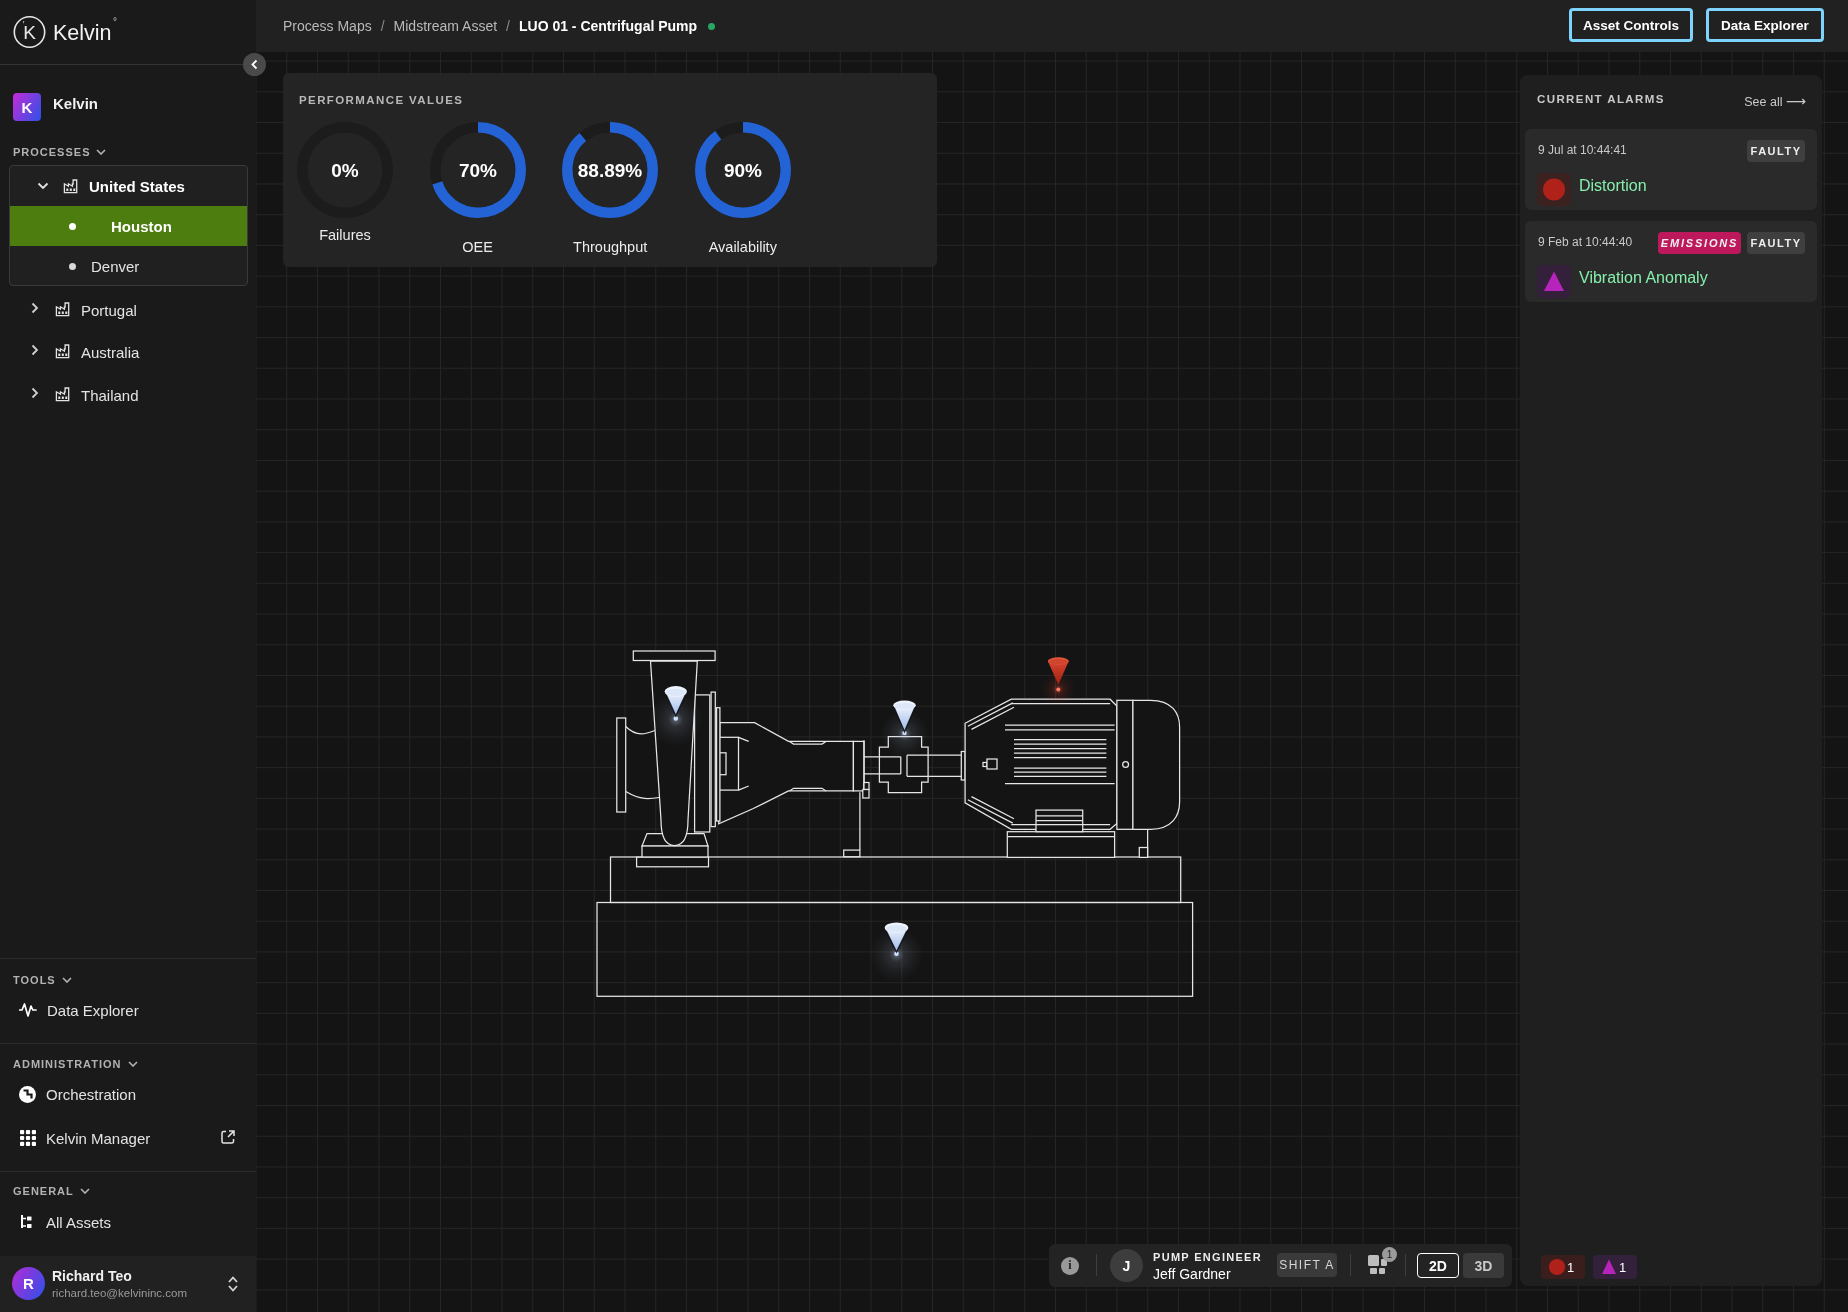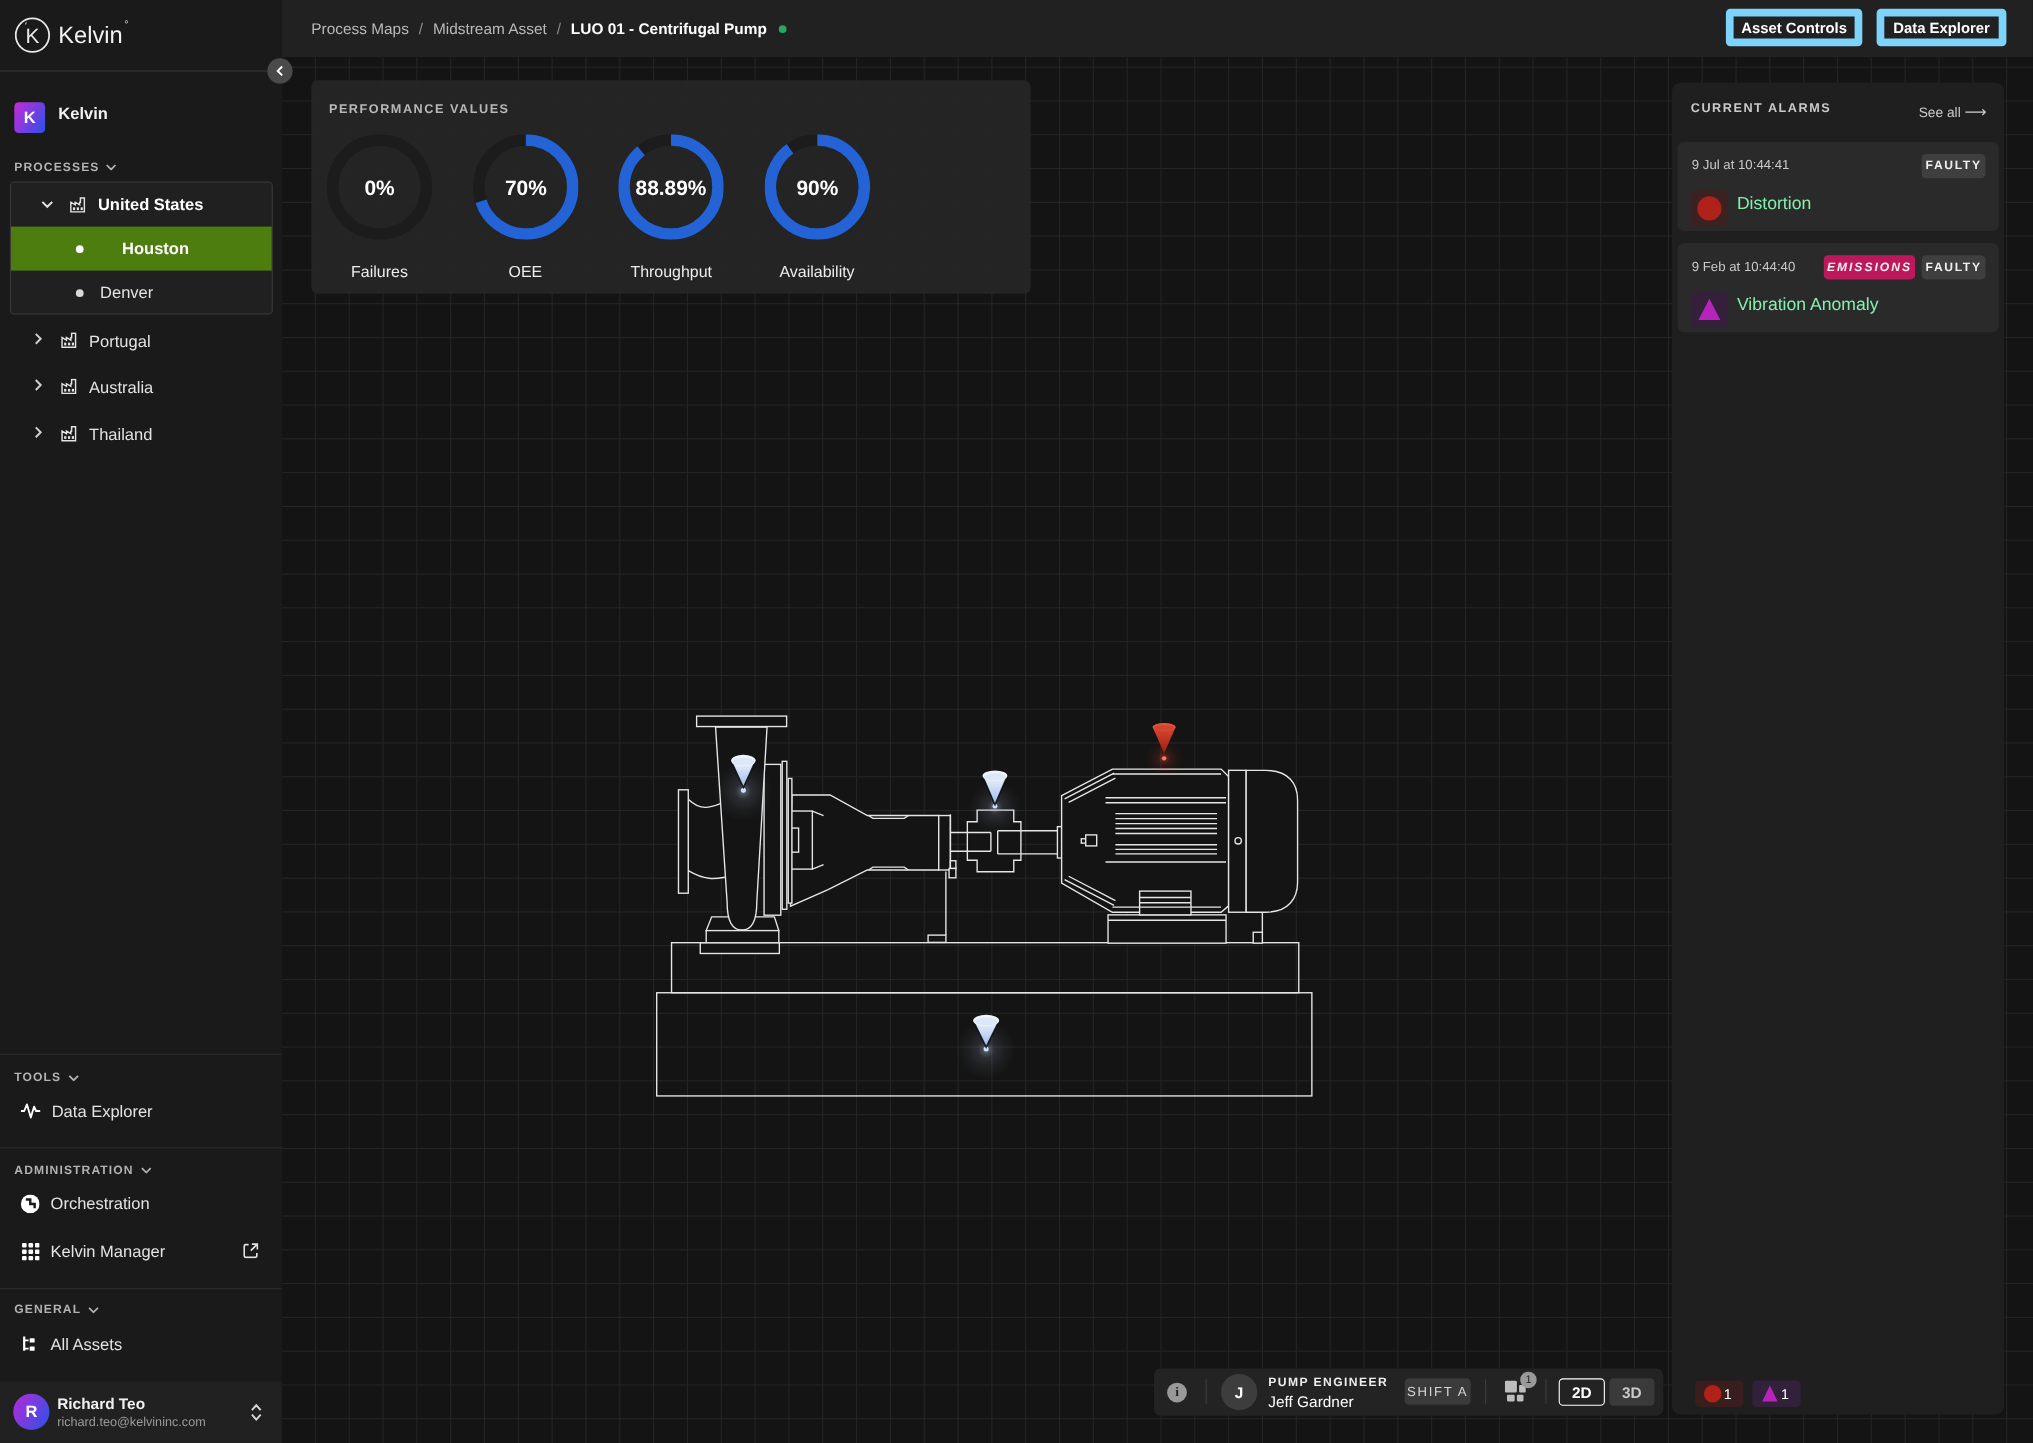--- a/index.html
+++ b/index.html
@@ -10,21 +10,21 @@
   #canvas { position:absolute; left:256px; top:52px; width:1592px; height:1260px; background-color:#141414;
     background-image: linear-gradient(to right, #252525 1px, transparent 1px), linear-gradient(to bottom, #252525 1px, transparent 1px);
     background-size: 30.76px 30.73px; background-position: -0.5px 8.6px; }
 
   
   #topbar { position:absolute; left:256px; top:0; width:1592px; height:52px; background:#212121; z-index:20; }
   #crumbs { position:absolute; left:27px; top:0; height:52px; display:flex; align-items:center; font-size:14px; color:#b9b9b9; }
   #crumbs .sep { margin:0 9px; color:#8a8a8a; }
   #crumbs .last { color:#fff; font-weight:bold; }
   #crumbs .dot { display:inline-block; width:7px; height:7px; border-radius:50%; background:#27a763; margin-left:11px; }
-  .tbtn { position:absolute; top:8px; height:34px; border:7px solid #7dd3fc; border-radius:4px; color:#fff; font-weight:bold; font-size:13.5px; display:flex; align-items:center; justify-content:center; z-index:21; }
+  .tbtn { position:absolute; top:8px; height:34px; border:3px solid #7dd3fc; border-radius:4px; color:#fff; font-weight:bold; font-size:13.5px; display:flex; align-items:center; justify-content:center; z-index:21; }
 
   
   #sidebar { position:absolute; left:0; top:0; width:256px; height:1312px; background:#1a1a1a; z-index:30; }
   #sb-div1 { position:absolute; left:0; top:64px; width:256px; height:1px; background:#343434; }
   #collapse { position:absolute; left:243px; top:53px; width:23px; height:23px; border-radius:50%; background:#4a4a4a; color:#fff; z-index:40; display:flex; align-items:center; justify-content:center; }
   .sec-h { position:absolute; left:13px; font-size:11px; letter-spacing:1px; color:#b2b2b2; font-weight:bold; display:flex; align-items:center; gap:6px; }
   .sb-row { position:absolute; left:0; width:256px; display:flex; color:#e3e3e3; font-size:15px; }
   .sb-div { position:absolute; left:0; width:256px; height:1px; background:#2d2d2d; }
 
   #tree { position:absolute; left:9px; top:165px; width:239px; height:121px; border:1px solid #3a3a3a; border-radius:4px; background:#202020; }
@@ -172,21 +172,21 @@
 </g>
 </svg>
 </div>
 
 <div id="perf" class="abs" style="left:283px; top:73px; width:654px; height:194px; background:rgba(37,37,37,0.97); border-radius:6px; z-index:14;">
   <div style="position:absolute; left:16px; top:21px; font-size:11.5px; letter-spacing:1.4px; color:#b8b8b8; font-weight:bold;">PERFORMANCE VALUES</div>
   <div id="gauges" style="position:absolute; left:14px; top:49px; display:flex; gap:36.6px;">
     <div style="width:96px;"><svg width="96" height="96" viewBox="0 0 96 96">
           <circle cx="48" cy="48" r="42.7" fill="none" stroke="#1c1c1c" stroke-width="10.5"></circle>
           <text x="48" y="55" text-anchor="middle" font-size="19" font-weight="bold" fill="#fff" font-family="Liberation Sans">0%</text>
-        </svg><div class="gauge-label" style="margin-top:17px;">Failures</div></div>
+        </svg><div class="gauge-label" style="margin-top:5px;">Failures</div></div>
     <div style="width:96px;"><svg width="96" height="96" viewBox="0 0 96 96">
           <circle cx="48" cy="48" r="42.7" fill="none" stroke="#1c1c1c" stroke-width="10.5"></circle>
           <circle cx="48" cy="48" r="42.7" fill="none" stroke="#2363d6" stroke-width="10.5" stroke-dasharray="187.80 268.29" transform="rotate(-90 48 48)"></circle>
           <text x="48" y="55" text-anchor="middle" font-size="19" font-weight="bold" fill="#fff" font-family="Liberation Sans">70%</text>
         </svg><div class="gauge-label" style="margin-top:17px;">OEE</div></div>
     <div style="width:96px;"><svg width="96" height="96" viewBox="0 0 96 96">
           <circle cx="48" cy="48" r="42.7" fill="none" stroke="#1c1c1c" stroke-width="10.5"></circle>
           <circle cx="48" cy="48" r="42.7" fill="none" stroke="#2363d6" stroke-width="10.5" stroke-dasharray="238.48 268.29" transform="rotate(-90 48 48)"></circle>
           <text x="48" y="55" text-anchor="middle" font-size="19" font-weight="bold" fill="#fff" font-family="Liberation Sans">88.89%</text>
         </svg><div class="gauge-label" style="margin-top:17px;">Throughput</div></div>

